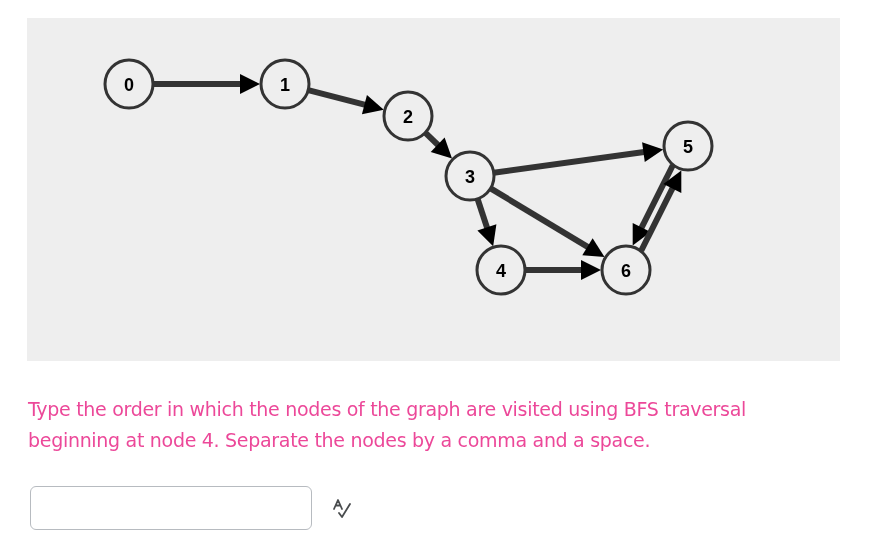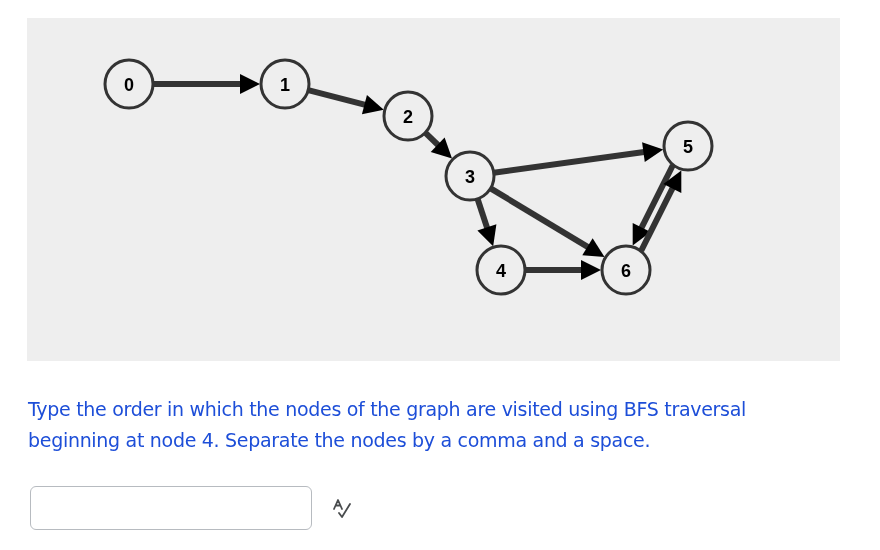--- a/index.html
+++ b/index.html
@@ -1,19 +1,19 @@
 <!DOCTYPE html>
 <html><head>
 <meta charset="utf-8">
 <style>
   html, body { margin:0; padding:0; background:#ffffff; }
   body { width:880px; height:550px; position:relative; overflow:hidden; font-family:"Liberation Sans", sans-serif; }
   .graph-panel { position:absolute; left:27px; top:18px; width:813px; height:343px; background:#eeeeee; }
   .graph-panel svg { position:absolute; left:0; top:0; }
-  .question { position:absolute; left:28px; top:394px; width:800px; font-size:19px; line-height:31px; color:#1d4ed8; font-family:"DejaVu Sans", sans-serif; letter-spacing:-0.3px; }
+  .question { position:absolute; left:28px; top:394px; width:800px; font-size:19px; line-height:31px; color:#ec4899; font-family:"DejaVu Sans", sans-serif; letter-spacing:-0.3px; }
   .answer-input { position:absolute; left:30px; top:486px; width:282px; height:44px; box-sizing:border-box; border:1px solid #b7bbc0; border-radius:6px; background:#fff; padding:0 10px; font-size:16px; font-family:"Liberation Sans", sans-serif; outline:none; }
   .spell-icon { position:absolute; left:331px; top:498px; width:22px; height:22px; cursor:pointer; }
   .node-label { font-family:"Liberation Sans", sans-serif; font-weight:bold; font-size:18px; fill:#000; }
 </style>
 </head>
 <body>
 
 <div class="graph-panel">
   <svg id="graph-svg" width="813" height="343" viewBox="0 0 813 343">
     <defs>

